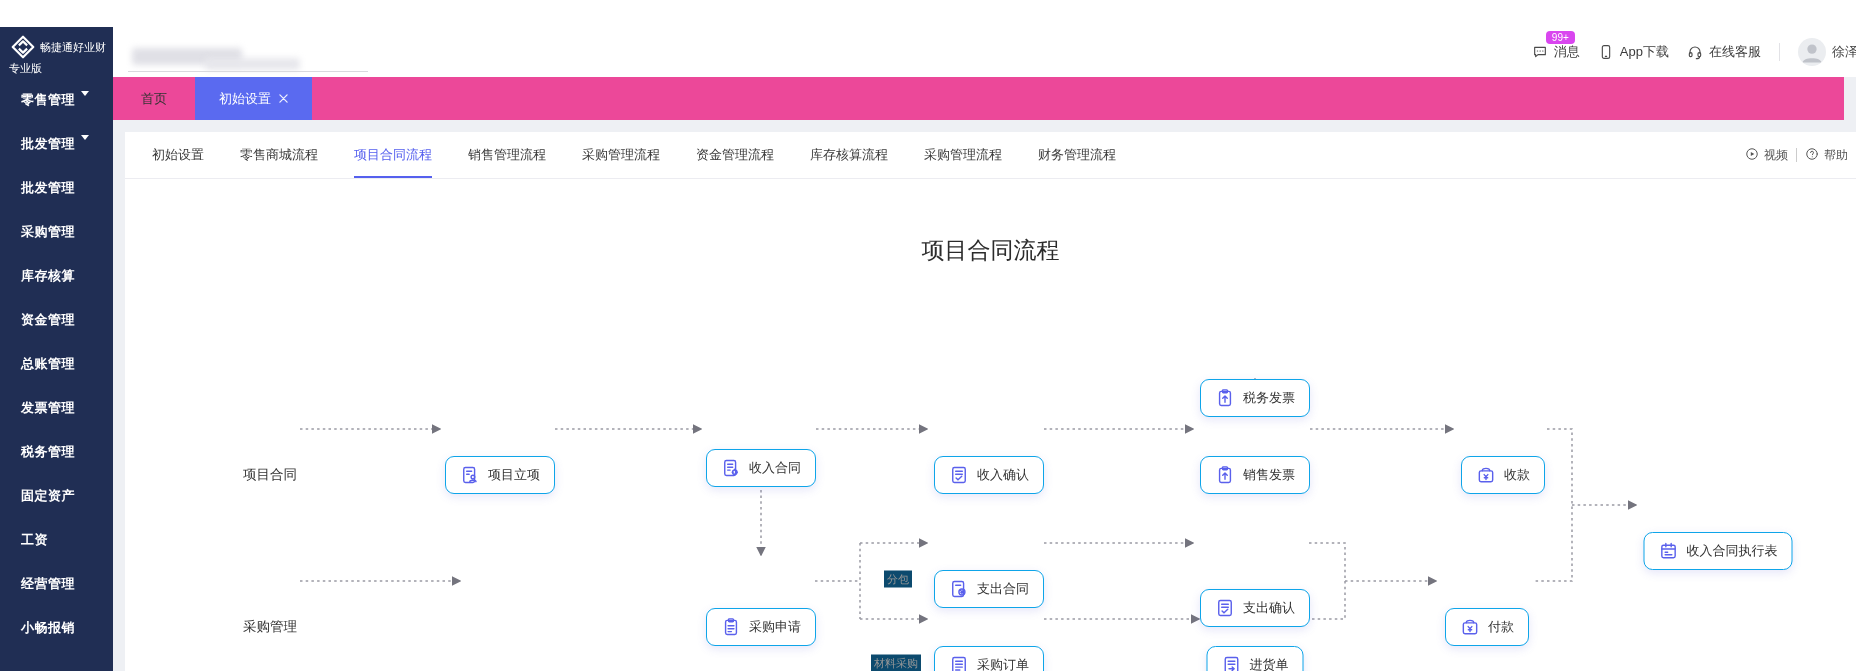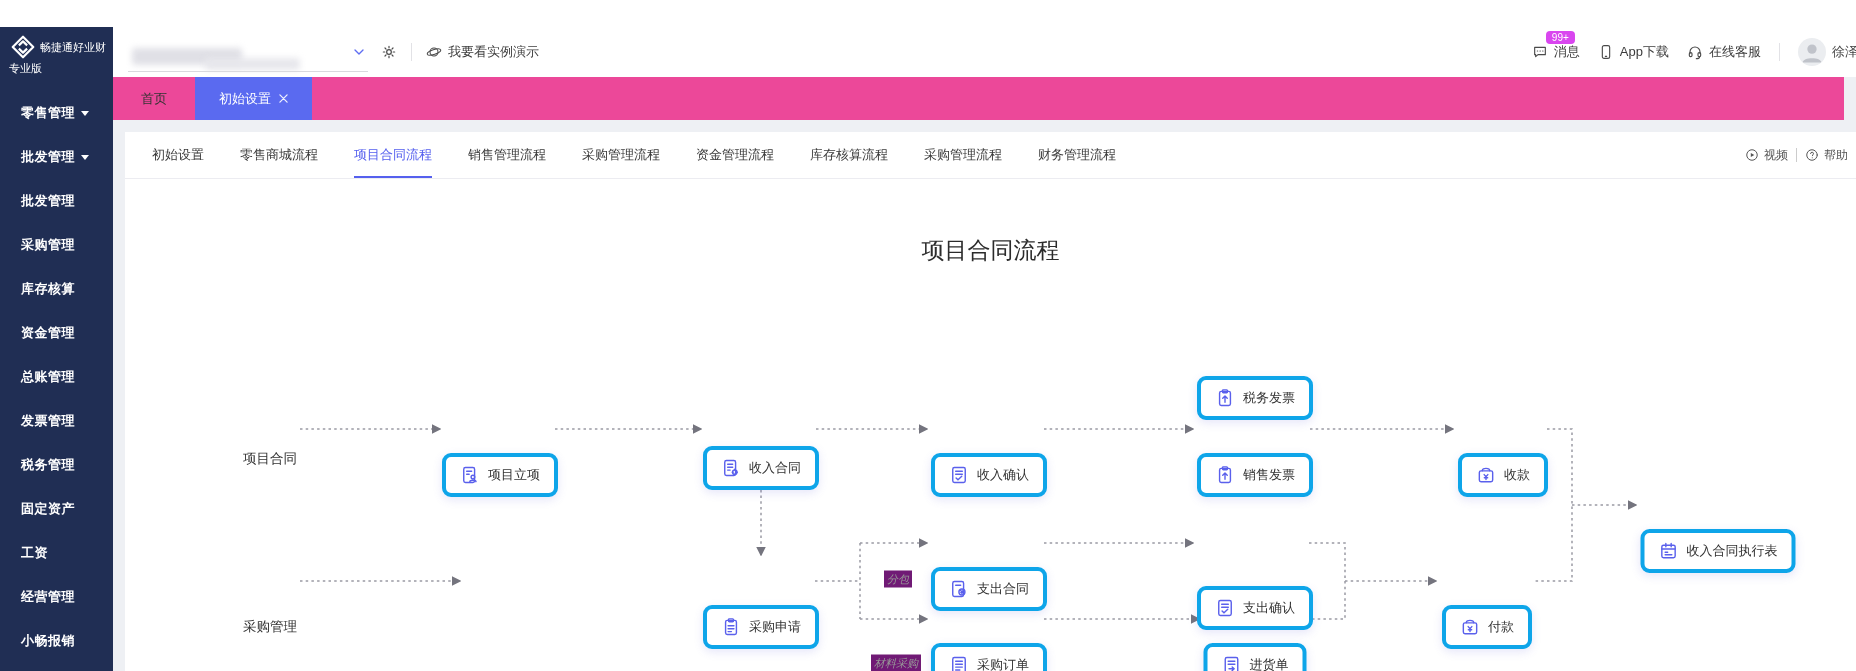--- a/index.html
+++ b/index.html
@@ -10,21 +10,21 @@
     -webkit-font-smoothing:antialiased;
   }
   .top-strip{position:absolute;left:0;top:0;width:1856px;height:27px;background:#fff;}
   
   .sidebar{position:absolute;left:0;top:27px;width:113px;height:644px;background:#202e54;}
   .logo-block{height:50px;position:relative;padding-left:48px;}
   .logo-ic{position:absolute;left:10px;top:7px;width:26px;height:26px;color:#fff;}
   .brand-name{position:absolute;left:40px;top:13px;color:#fff;font-size:11px;white-space:nowrap;}
   .brand-edition{position:absolute;left:9px;top:34px;color:#fff;font-size:11px;}
   .menu{padding-top:14px;}
-  .menu-item{height:44px;display:flex;align-items:center;padding-left:21px;color:#fff;
+  .menu-item{height:44px;display:flex;padding-left:21px;color:#fff;
     font-size:13px;font-weight:600;letter-spacing:.5px;cursor:pointer;white-space:nowrap;}
   .menu-item .tri{width:0;height:0;border-left:4px solid transparent;border-right:4px solid transparent;
     border-top:5px solid #fff;margin-left:6px;}
   
   .header{position:absolute;left:113px;top:27px;right:0;height:50px;background:#fff;}
   .blur1{position:absolute;left:19px;top:21px;width:110px;height:17px;background:#e0e0e6;border-radius:3px;filter:blur(3px);}
   .blur2{position:absolute;left:92px;top:31px;width:95px;height:12px;background:#e7e7ec;border-radius:3px;filter:blur(3px);}
   .sel-line{position:absolute;left:15px;top:44px;width:240px;border-bottom:1px solid #d9d9de;}
   .hicon{width:16px;height:16px;color:#4a4a4a;}
   .h-left{position:absolute;left:238px;top:0;height:50px;display:flex;align-items:center;gap:14px;}
@@ -42,33 +42,33 @@
   .wtab-active{display:flex;align-items:center;gap:8px;padding:0 24px;background:#5a6af0;color:#fff;font-size:13px;cursor:pointer;}
   .wtab-active .x{width:9px;height:9px;color:#fff;opacity:.9;}
   
   .card{position:absolute;left:125px;top:132px;right:0;bottom:0;background:#fff;}
   .ptabs{position:absolute;left:0;top:0;right:0;height:46px;border-bottom:1px solid #ececf1;
     display:flex;align-items:center;padding-left:27px;gap:36px;}
   .ptab{font-size:13px;color:#3a3a3a;cursor:pointer;position:relative;height:46px;display:flex;align-items:center;white-space:nowrap;}
   .ptab.active{color:#5560ee;}
   .ptab.active::after{content:"";position:absolute;left:0;right:0;bottom:0;height:2px;background:#5560ee;}
   .ptab-utils{position:absolute;right:8px;top:0;height:46px;display:flex;align-items:center;gap:8px;font-size:12px;color:#555;}
-  .ptab-utils .u{display:flex;align-items:center;gap:5px;cursor:pointer;}
+  .ptab-utils .u{display:flex;align-items:flex-start;gap:5px;cursor:pointer;}
   .usep{width:1px;height:14px;background:#ccc;}
   .uicon{width:14px;height:14px;color:#555;}
   
   .flow{position:absolute;inset:46px 0 0 0;}
   .flow-title{position:absolute;top:57px;left:0;right:0;text-align:center;font-size:23px;color:#2b2b2b;font-weight:500;}
   .wires{position:absolute;left:0;top:0;}
   .node{position:absolute;transform:translate(-50%,-50%);display:flex;align-items:center;gap:8px;
-    background:#fff;border:4px solid #0ea5e9;border-radius:9px;padding:8px 14px;
+    background:#fff;border:1px solid #0ea5e9;border-radius:9px;padding:8px 14px;
     box-shadow:0 3px 10px rgba(100,100,220,.16);font-size:13px;color:#333;white-space:nowrap;cursor:pointer;}
   .nicon{width:20px;height:20px;color:#5a60ec;flex:none;}
   .rowlabel{position:absolute;transform:translate(-50%,-50%);font-size:13.5px;color:#333;font-weight:500;white-space:nowrap;}
-  .blabel{position:absolute;transform:translate(-50%,-50%);font-size:11px;color:#979797;background:#701a75;padding:1px 3px;white-space:nowrap;font-style:italic;}
+  .blabel{position:absolute;transform:translate(-50%,-50%);font-size:11px;color:#979797;background:#0c4a6e;padding:1px 3px;white-space:nowrap;}
 </style>
 </head>
 <body>
 
 <svg width="0" height="0" style="position:absolute">
   <defs>
     <marker id="arr" viewBox="0 0 10 10" refX="8.5" refY="5" markerWidth="6.5" markerHeight="6.5" orient="auto-start-reverse">
       <path d="M0,0 L10,5 L0,10 z" fill="#74747e"></path>
     </marker>
     <symbol id="i-doc-user" viewBox="0 0 24 24">
@@ -260,35 +260,20 @@
     <div class="menu-item">
         <span>小畅报销</span>
       </div>
   </div>
 </div>
 
 <div class="header">
   <div class="blur1"></div>
   <div class="blur2"></div>
   <div class="sel-line"></div>
-  <div class="h-left">
-    <svg class="hicon" style="color:#5f6ef2">
-        <use href="#i-chevron"></use>
-      </svg>
-    <svg class="hicon">
-        <use href="#i-gear"></use>
-      </svg>
-    <div class="h-sep"></div>
-    <div class="h-item">
-      <svg class="hicon">
-          <use href="#i-planet"></use>
-        </svg>
-      <span>我要看实例演示</span>
-    </div>
-  </div>
   <div class="h-right">
     <div class="h-item msg-wrap">
       <span class="badge">99+</span>
       <svg class="hicon">
           <use href="#i-chat"></use>
         </svg>
       <span>消息</span>
     </div>
     <div class="h-item">
       <svg class="hicon">
@@ -370,21 +355,21 @@
         <path d="M690 449 H735 M735 411 V487"></path>
         <path d="M735 411 H802" marker-end="url(#arr)"></path>
         <path d="M735 487 H802" marker-end="url(#arr)"></path>
         <path d="M919 411 H1068" marker-end="url(#arr)"></path>
         <path d="M919 487 H1074" marker-end="url(#arr)"></path>
         <path d="M1184 411 H1220 V487 H1178"></path>
         <path d="M1220 449 H1311" marker-end="url(#arr)"></path>
       </g>
     </svg>
 
-    <div class="rowlabel" style="left:145px;top:281px">项目合同</div>
+    <div class="rowlabel" style="left:145px;top:297px">项目合同</div>
     <div class="rowlabel" style="left:145px;top:449px">采购管理</div>
     <div class="blabel" style="left:773px;top:401px">分包</div>
     <div class="blabel" style="left:771px;top:485px">材料采购</div>
 
     <div class="node" style="left:375px;top:297px">
       <svg class="nicon">
           <use href="#i-doc-user"></use>
         </svg>
       <span>项目立项</span>
     </div>

